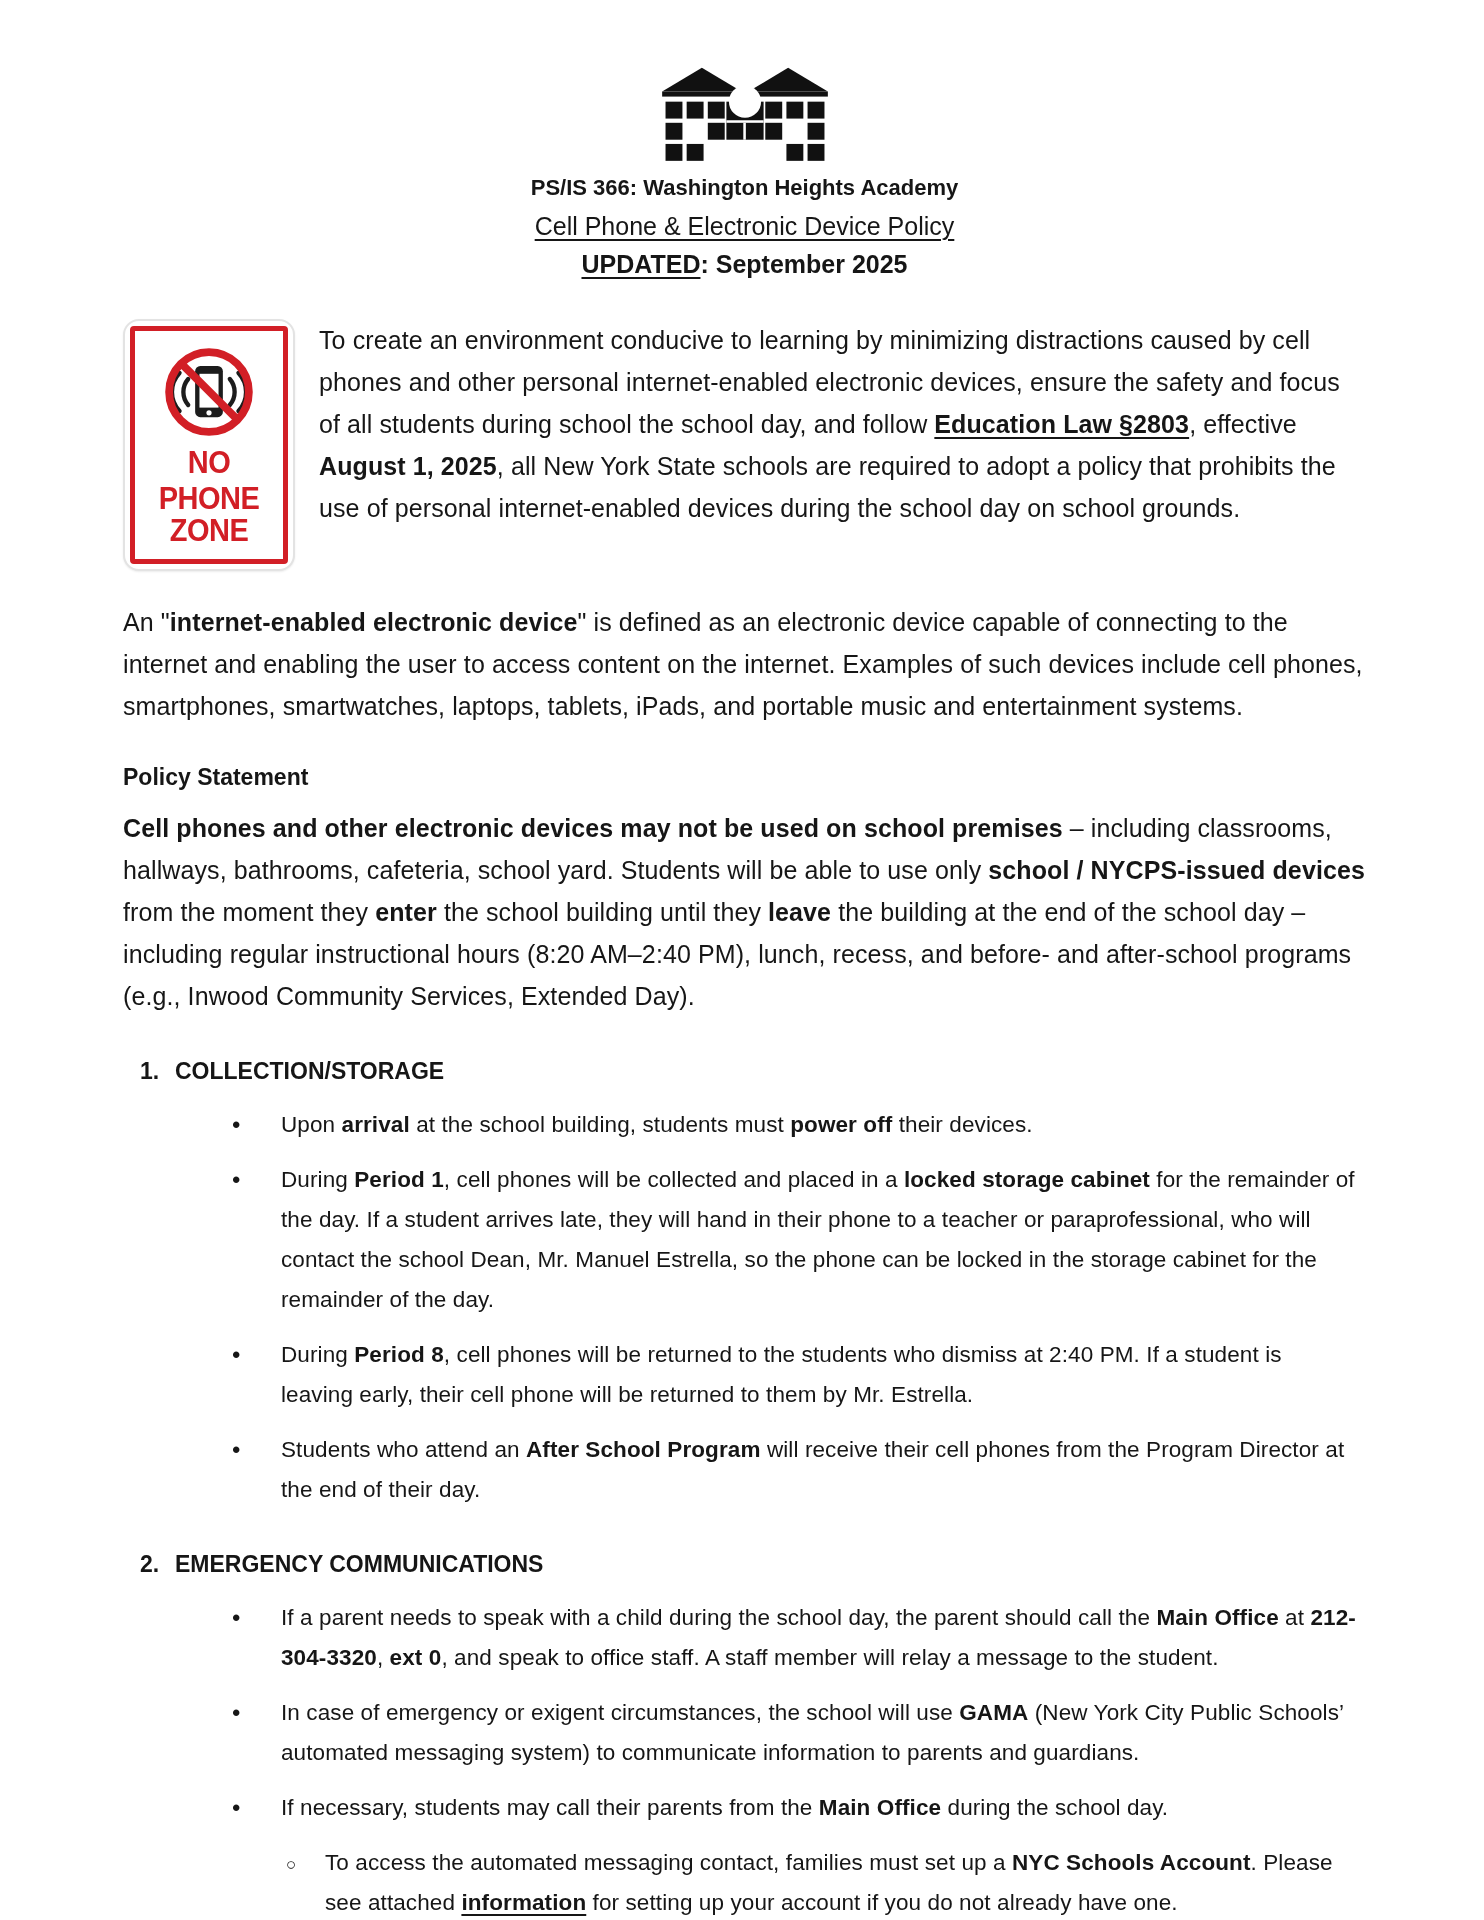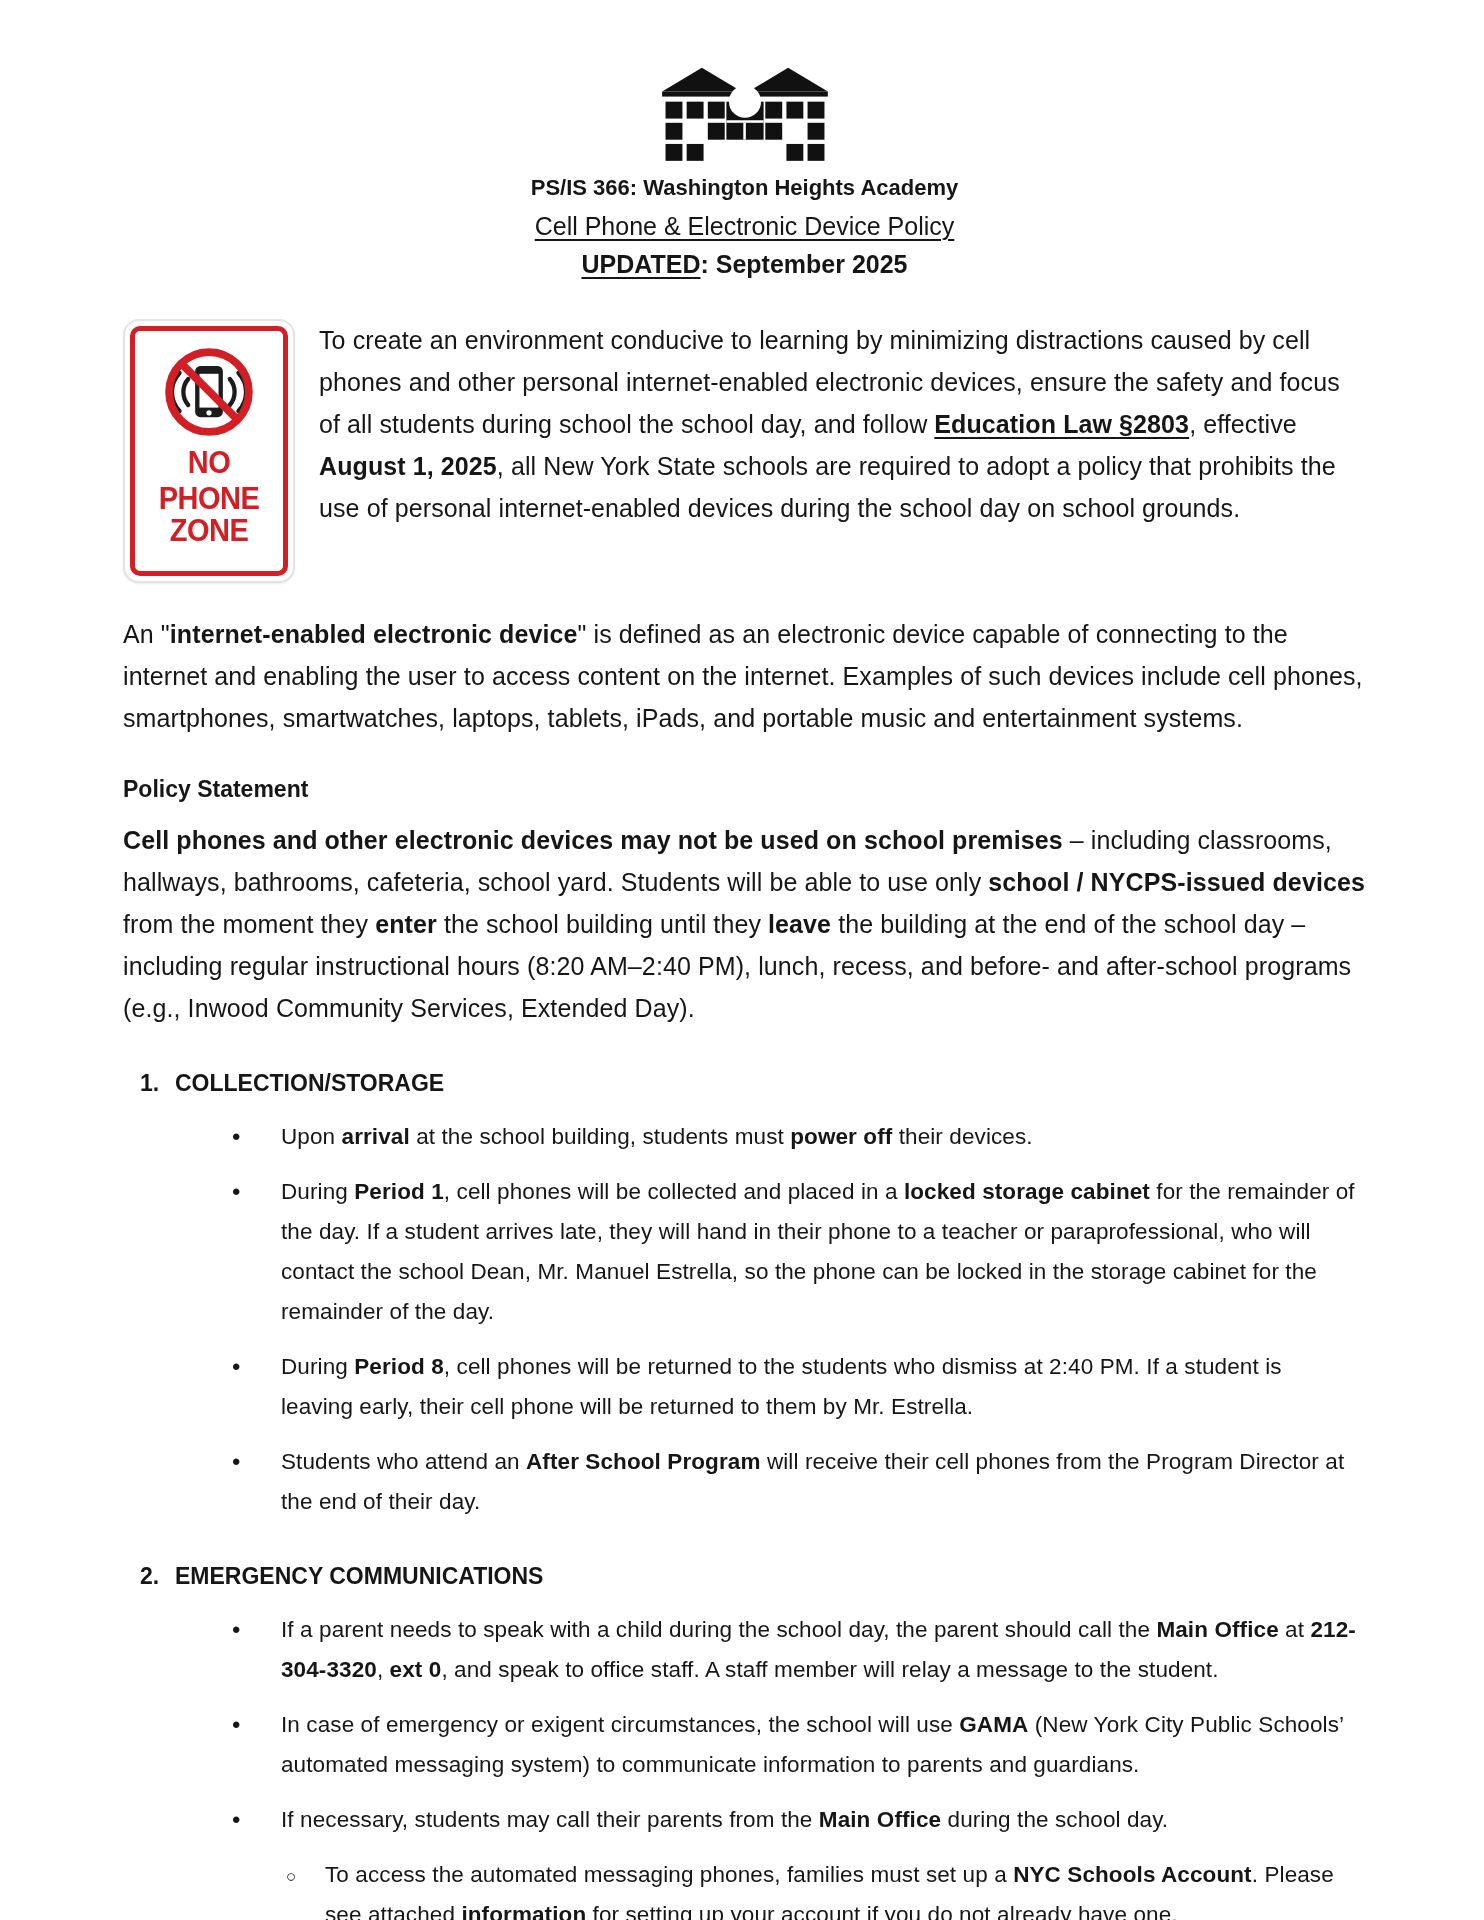--- a/index.html
+++ b/index.html
@@ -16,21 +16,21 @@
   .subtitle-line{font-size:25px;font-weight:normal;line-height:38px;text-decoration:underline;text-decoration-thickness:2px;text-underline-offset:4px;}
   .updated-line{font-size:25px;font-weight:bold;line-height:38px;}
   
   .para{font-size:25px;line-height:42px;margin:0;letter-spacing:.1px;}
   .b{font-weight:bold;}
   .u{text-decoration:underline;text-decoration-thickness:2px;text-underline-offset:4px;}
   .h{font-size:23px;font-weight:bold;margin:30px 0 10px 0;line-height:40px;}
   
   .intro-row{display:flex;align-items:flex-start;margin-top:36px;}
   .sign{flex:0 0 auto;width:172px;box-sizing:border-box;background:#fff;border:2px solid #e3e3e3;border-radius:16px;padding:5px;margin-right:24px;box-shadow:0 1px 2px rgba(0,0,0,.08);}
-  .sign-inner{border:5px solid #d21f26;border-radius:10px;text-align:center;padding:9px 2px 24px 2px;}
+  .sign-inner{border:5px solid #d21f26;border-radius:4px;text-align:center;padding:9px 2px 12px 2px;}
   .sign-text{color:#d21f26;font-weight:bold;font-size:29px;line-height:33px;letter-spacing:-.5px;transform:scaleY(1.08);}
   .intro-text{flex:1 1 auto;}
   
   .sec-h{font-size:23px;font-weight:bold;margin:34px 0 14px 0;padding-left:17px;line-height:40px;}
   .sec-h .num{display:inline-block;width:35px;}
   .bullets{list-style:none;margin:8px;padding:0;}
   .bullet{position:relative;font-size:22.5px;line-height:40px;padding-left:150px;margin:0 0 15px 0;letter-spacing:.1px;}
   .bullet::before{content:"\2022";position:absolute;left:101px;top:0;font-size:24px;}
   .bullet.sub{padding-left:194px;}
   .bullet.sub::before{content:"\25CB";left:155px;font-size:17px;top:2px;}
@@ -109,16 +109,16 @@
     <li class="bullet"><span>Students who attend an </span><span class="b">After School Program</span><span> will receive their cell phones from the Program Director at the end of their day.</span></li>
   </ul>
 
   <div class="sec-h">
     <span class="num">2.</span><span>EMERGENCY COMMUNICATIONS</span>
   </div>
   <ul class="bullets">
     <li class="bullet"><span>If a parent needs to speak with a child during the school day, the parent should call the </span><span class="b">Main Office</span><span> at </span><span class="b">212-304-3320</span><span>, </span><span class="b">ext 0</span><span>, and speak to office staff. A staff member will relay a message to the student.</span></li>
     <li class="bullet"><span>In case of emergency or exigent circumstances, the school will use </span><span class="b">GAMA</span><span> (New York City Public Schools’ automated messaging system) to communicate information to parents and guardians.</span></li>
     <li class="bullet"><span>If necessary, students may call their parents from the </span><span class="b">Main Office</span><span> during the school day.</span></li>
-    <li class="bullet sub"><span>To access the automated messaging phones, families must set up a </span><span class="b">NYC Schools Account</span><span>. Please see attached </span><span class="b u">information</span><span> for setting up your account if you do not already have one.</span></li>
+    <li class="bullet sub"><span>To access the automated messaging contact, families must set up a </span><span class="b">NYC Schools Account</span><span>. Please see attached </span><span class="b u">information</span><span> for setting up your account if you do not already have one.</span></li>
   </ul>
 
 </div>
 
 </body></html>

